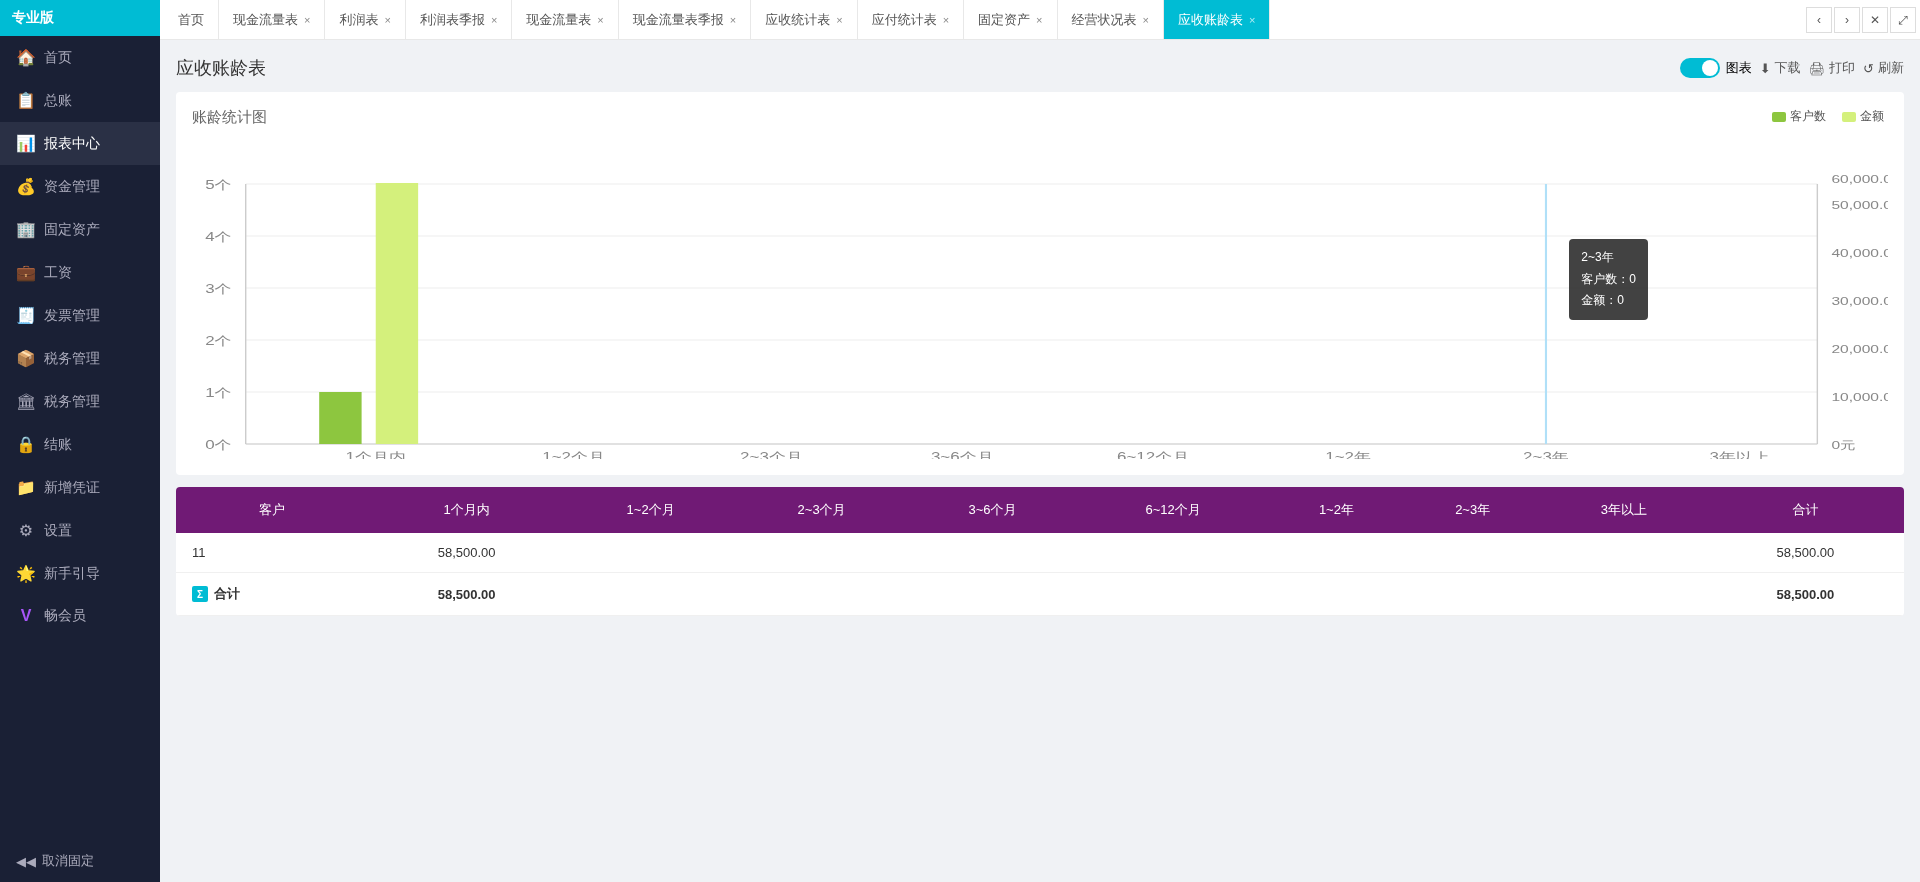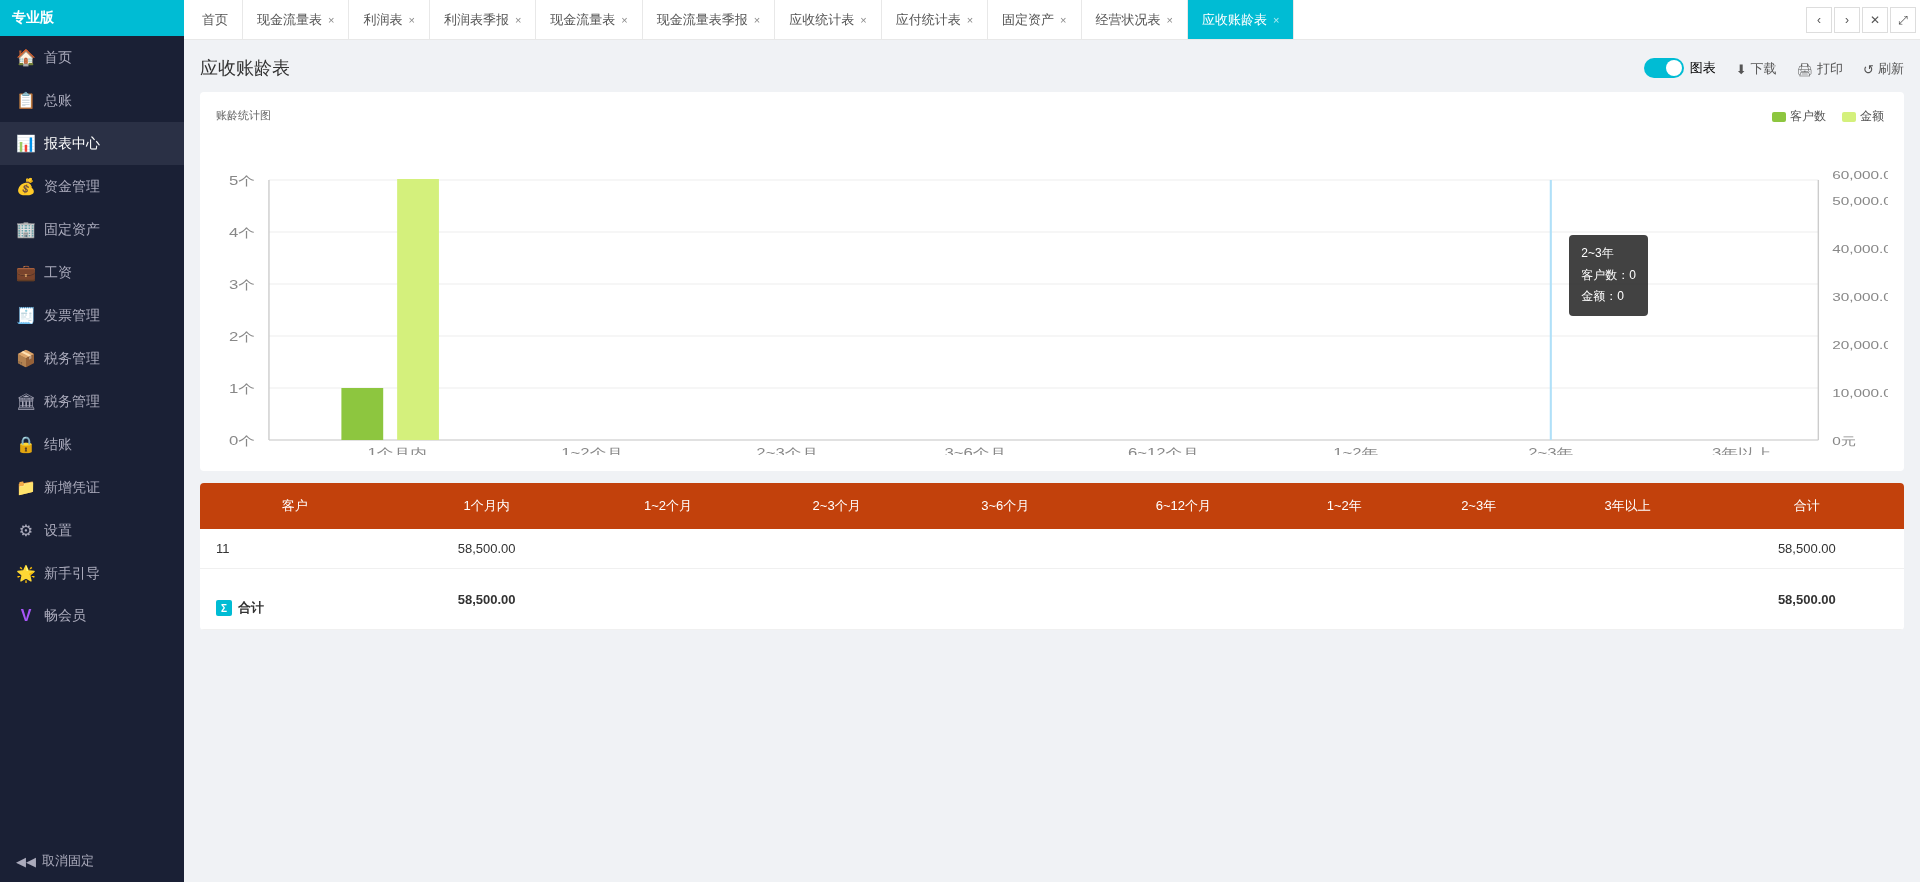--- a/index.html
+++ b/index.html
@@ -1,20 +1,20 @@
 <!DOCTYPE html>
 <html><head>
   <meta charset="utf-8">
   <style>
     * { box-sizing: border-box; margin: 0; padding: 0; }
     body { font-family: 'Microsoft YaHei', Arial, sans-serif; font-size: 13px; background: #f5f5f5; display: flex; height: 882px; overflow: hidden; }
 
     
     .sidebar {
-      width: 184px;
+      width: 160px;
       background: #1a2035;
       color: #ccc;
       display: flex;
       flex-direction: column;
       flex-shrink: 0;
       height: 100%;
     }
     .sidebar-logo {
       background: #00bcd4;
       height: 36px;
@@ -120,22 +120,22 @@
       justify-content: space-between;
       margin-bottom: 12px;
     }
     .page-title {
       font-size: 18px;
       font-weight: 500;
       color: #333;
     }
     .page-actions {
       display: flex;
-      align-items: flex-end;
-      gap: 20px;
+      align-items: center;
+      gap: 8px;
     }
     .toggle-switch {
       display: flex;
       align-items: center;
       gap: 6px;
     }
     .toggle-track {
       width: 40px;
       height: 20px;
       background: #00bcd4;
@@ -163,21 +163,21 @@
 
     
     .chart-container {
       background: white;
       border-radius: 4px;
       padding: 16px;
       margin-bottom: 12px;
       position: relative;
     }
     .chart-title {
-      font-size: 11px;
+      font-size: 15px;
       color: #666;
       margin-bottom: 12px;
     }
     .chart-legend {
       position: absolute;
       top: 16px;
       right: 20px;
       display: flex;
       gap: 16px;
       align-items: center;
@@ -218,38 +218,37 @@
 
     
     .data-table {
       width: 100%;
       border-collapse: collapse;
       background: white;
       border-radius: 4px;
       overflow: hidden;
     }
     .data-table thead tr {
-      background: #c2410c;
+      background: #701a75;
       color: white;
     }
     .data-table thead th {
       padding: 14px 8px;
       text-align: center;
       font-weight: normal;
       font-size: 13px;
     }
     .data-table tbody tr {
       border-bottom: 1px solid #f0f0f0;
     }
     .data-table tbody td {
       padding: 12px 8px;
       text-align: center;
       font-size: 13px;
       color: #333;
-      margin-top: 18px;
     }
     .data-table tbody td:first-child { text-align: left; padding-left: 16px; }
     .total-row td {
       font-weight: bold;
       color: #333;
     }
     .total-row td:first-child {
       display: flex;
       align-items: center;
       gap: 6px;

